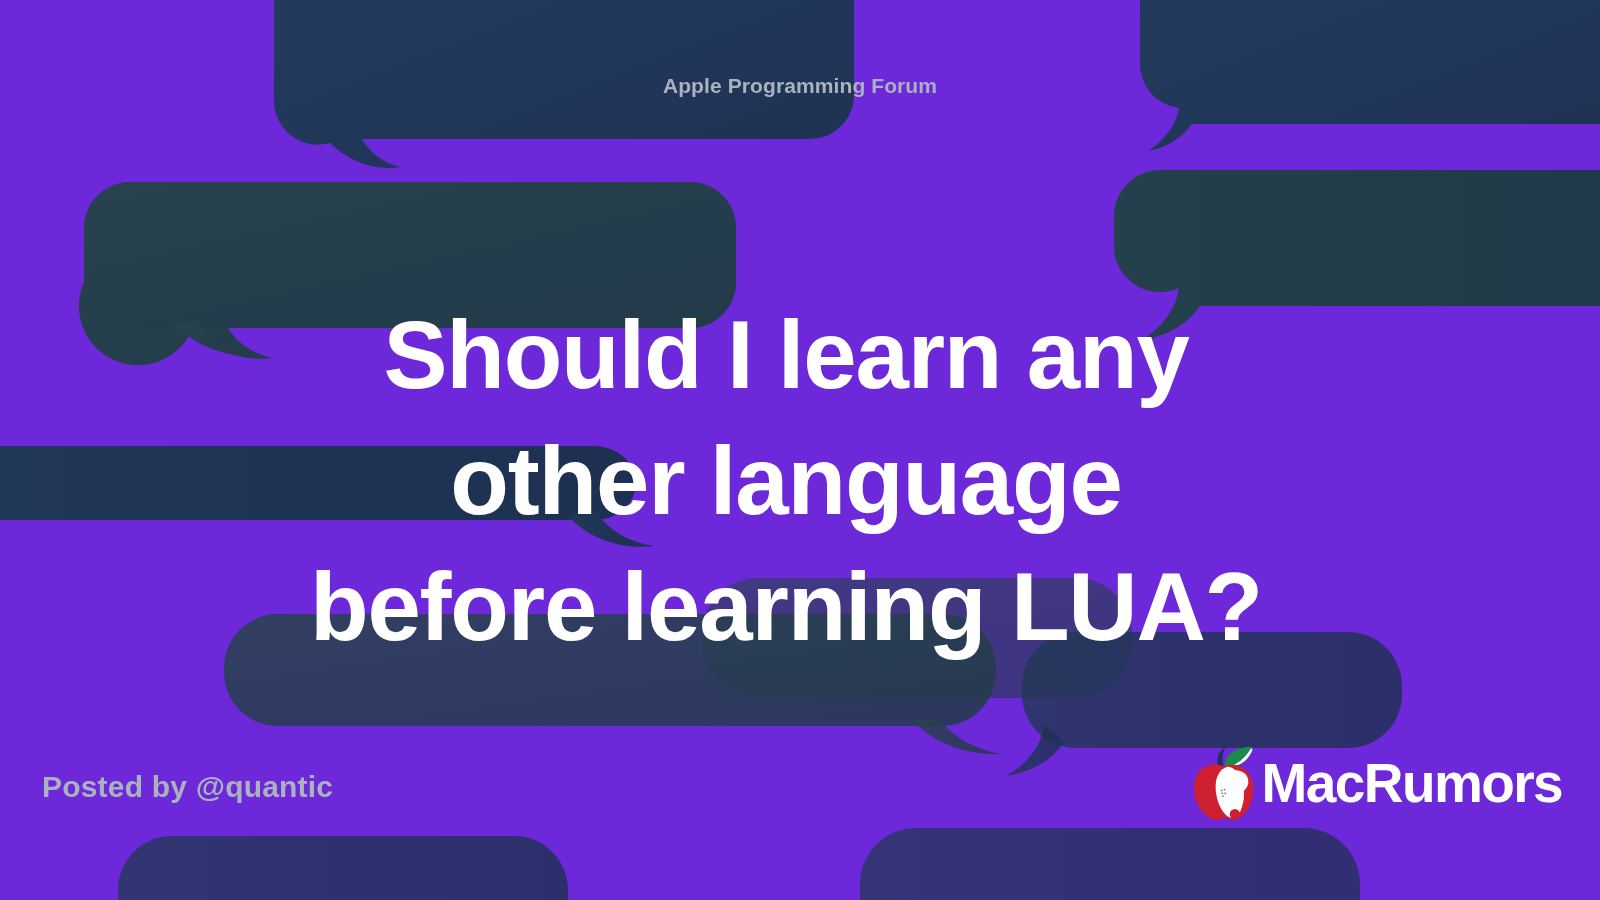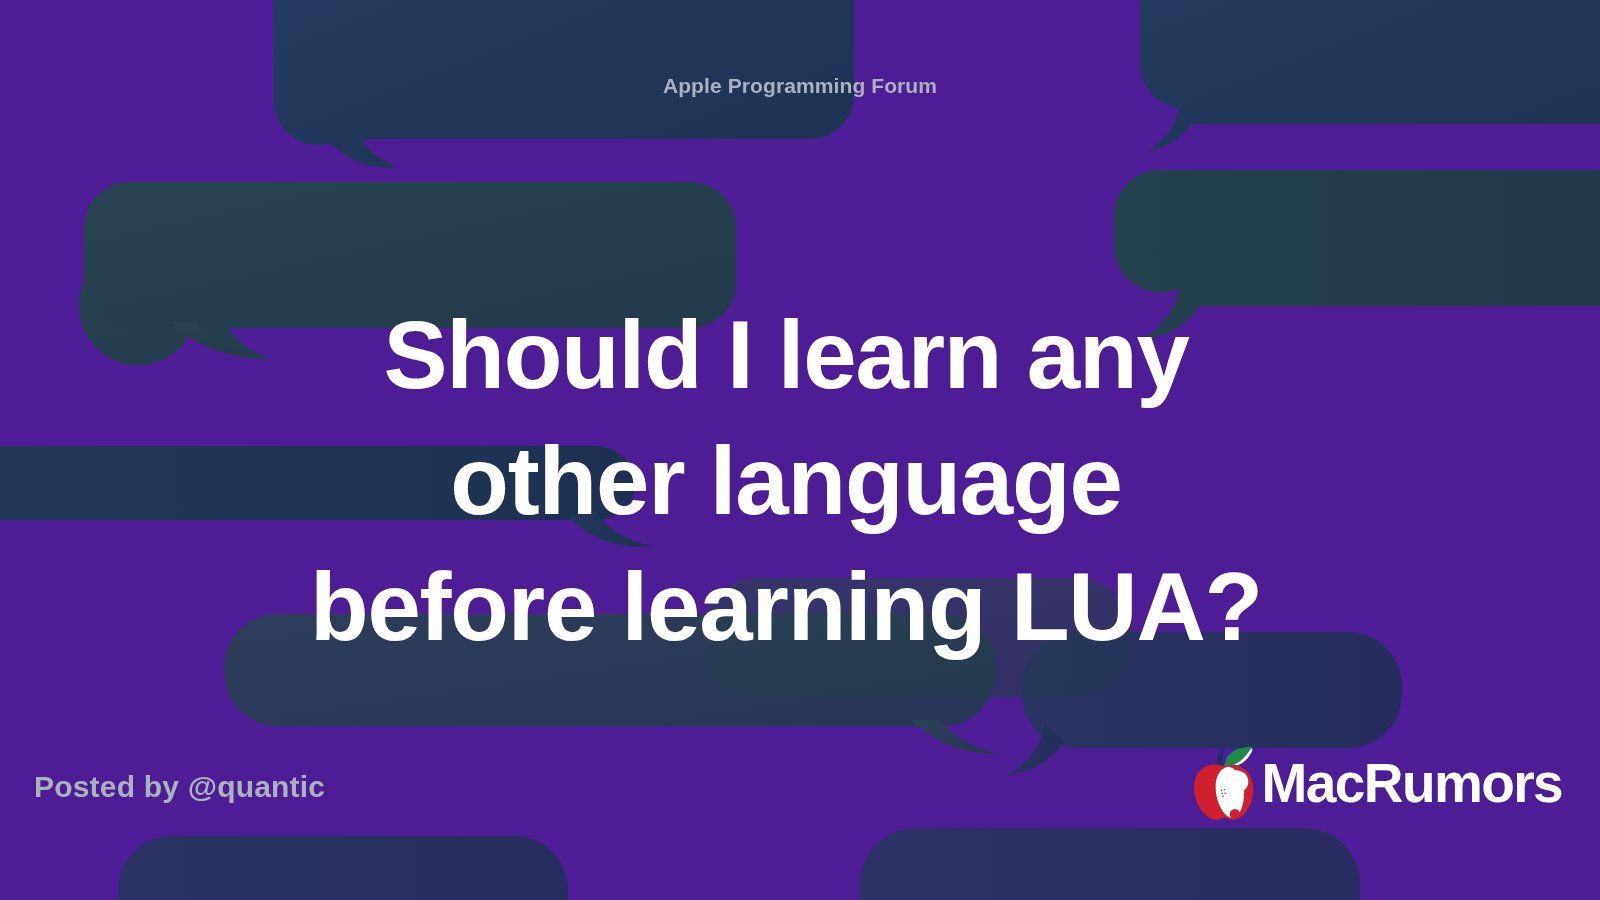--- a/index.html
+++ b/index.html
@@ -8,21 +8,21 @@
     padding: 0;
     background: #0e1a2d;
   }
   * { box-sizing: border-box; }
 
   .card {
     position: relative;
     width: 1600px;
     height: 900px;
     overflow: hidden;
-    background: #4c1d95;
+    background: #6d28d9;
     font-family: "Liberation Sans", "DejaVu Sans", sans-serif;
   }
 
   
   .bubbles {
     position: absolute;
     inset: 0;
     width: 1600px;
     height: 900px;
     pointer-events: none;
@@ -54,21 +54,21 @@
     font-size: 96px;
     font-weight: 700;
     line-height: 1.31;
     letter-spacing: -1.2px;
     white-space: pre-line;
   }
 
   
   .posted-by {
     position: absolute;
-    left: 34px;
+    left: 42px;
     top: 770px;
     font-size: 30px;
     font-weight: 700;
     color: #aab3bd;
     letter-spacing: 0.2px;
     z-index: 5;
     text-align: center;
   }
 
   

